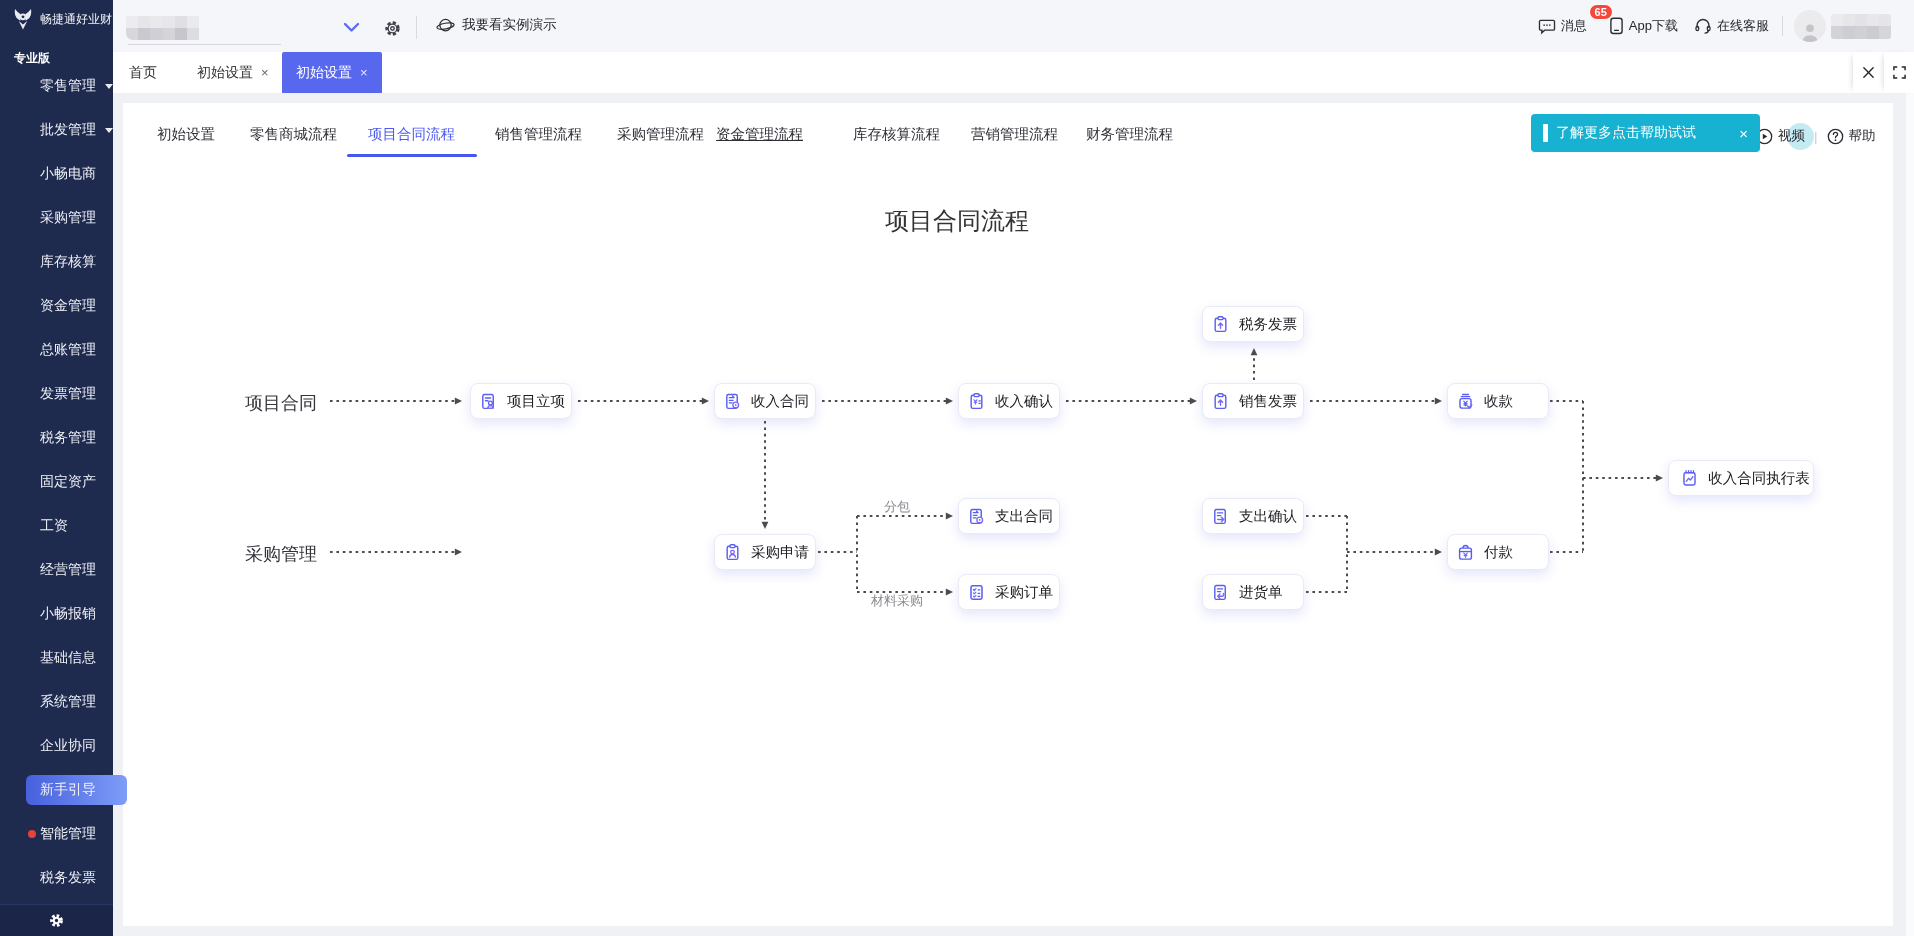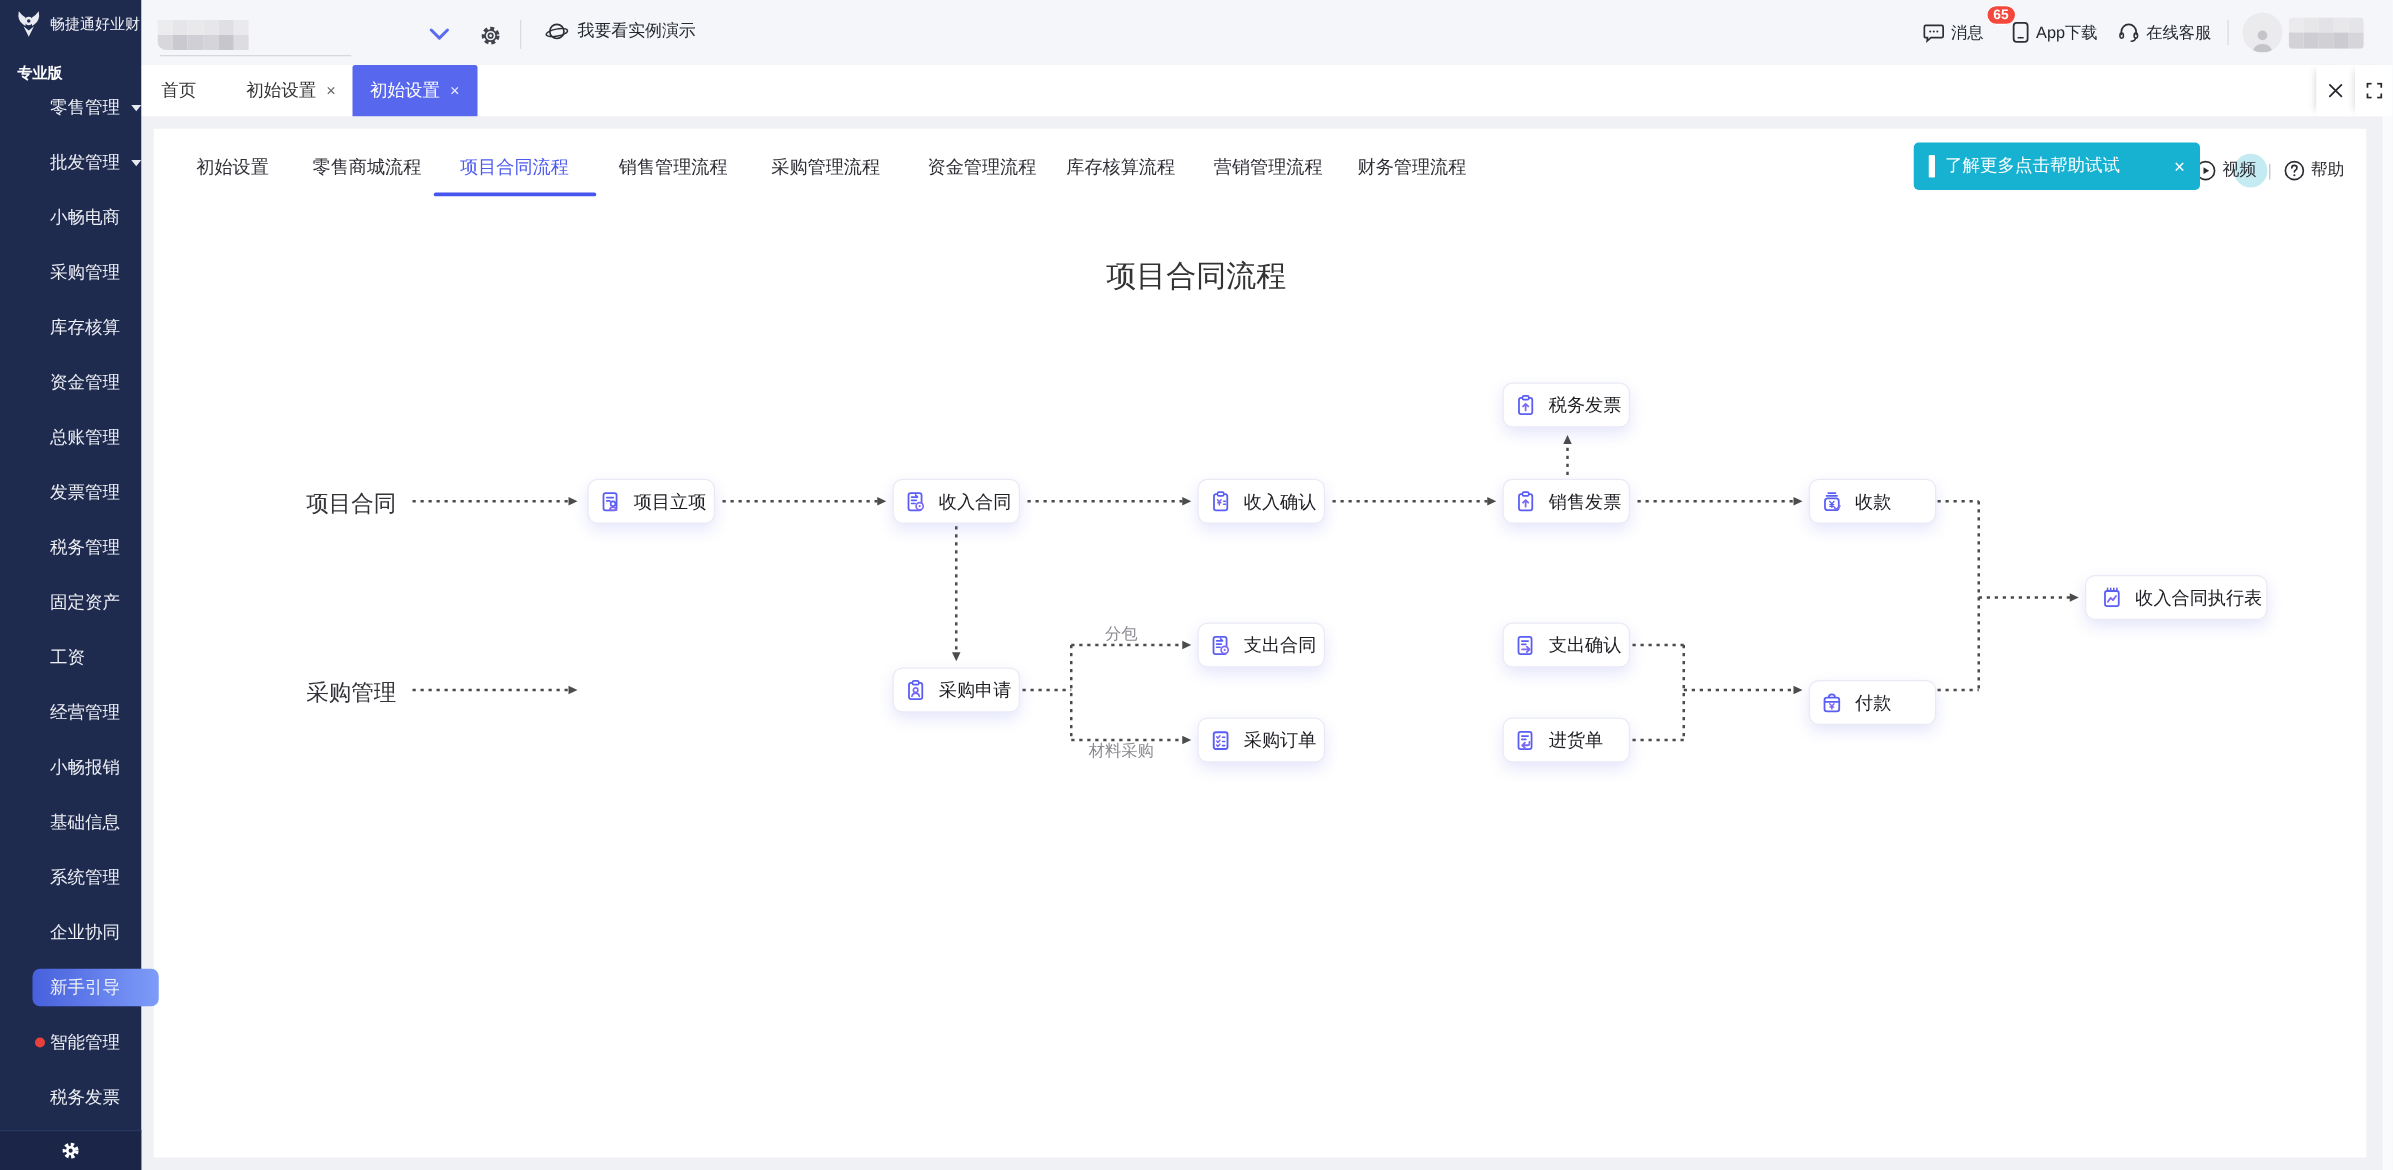--- a/index.html
+++ b/index.html
@@ -266,21 +266,21 @@
 <div class="rightbar"></div>
 
 <div class="layer">
   <div id="nav-holder">
       <div class="nav-item" style="left: 157px;">初始设置</div>
       <div class="nav-item" style="left: 250px;">零售商城流程</div>
       <div class="nav-item active" style="left: 368px;">项目合同流程</div>
       <div class="nav-underline" style="left: 347px; width: 130px;"></div>
       <div class="nav-item" style="left: 495px;">销售管理流程</div>
       <div class="nav-item" style="left: 617px;">采购管理流程</div>
-      <div class="nav-item" style="left: 742px;">资金管理流程</div>
+      <div class="nav-item" style="left: 716px; text-decoration: underline;">资金管理流程</div>
       <div class="nav-item" style="left: 853px;">库存核算流程</div>
       <div class="nav-item" style="left: 971px;">营销管理流程</div>
       <div class="nav-item" style="left: 1086px;">财务管理流程</div>
     </div>
 
   <div class="banner">
     <span class="bar"></span>
     <span>了解更多点击帮助试试</span>
     <span class="bx">×</span>
   </div>
@@ -457,21 +457,21 @@
       <div class="node" style="left: 1202px; top: 574px; width: 102px;">
         <span>
           <svg width="19" height="19" viewBox="0 0 20 20" style="display:block">
             <rect x="4" y="2.6" width="11" height="14.6" rx="1.8" fill="none" stroke="#5a5ef2" stroke-width="1.5"></rect>
             <path d="M6.8 6.2 h5.4 M6.8 9 h3.4" stroke="#5a5ef2" stroke-width="1.4" stroke-linecap="round"></path>
             <path d="M13.2 11 v1.6 q0 1.3-1.3 1.3 h-4 M9.4 11.6 l-2.3 2.3 2.3 2.3" stroke="#7b68f5" stroke-width="1.5" stroke-linecap="round" stroke-linejoin="round" fill="none"></path>
           </svg>
         </span>
         <span class="nlabel">进货单</span>
       </div>
-      <div class="node" style="left: 1447px; top: 534px; width: 102px; margin-top: 10px;">
+      <div class="node" style="left: 1447px; top: 534px; width: 102px;">
         <span>
           <svg width="19" height="19" viewBox="0 0 20 20" style="display:block">
             <rect x="3.8" y="5.4" width="12.4" height="11.6" rx="2" fill="none" stroke="#5a5ef2" stroke-width="1.5"></rect>
             <path d="M7.4 5.2 q0-2.6 2.6-2.6 t2.6 2.6" fill="none" stroke="#5a5ef2" stroke-width="1.5"></path>
             <path d="M3.8 9 h12.4" stroke="#5a5ef2" stroke-width="1.4"></path>
             <path d="M8.2 10.6 l1.8 2 1.8-2 M10 12.6 v2.4 M8.5 13.2 h3" stroke="#7b68f5" stroke-width="1.3" stroke-linecap="round" fill="none"></path>
           </svg>
         </span>
         <span class="nlabel">付款</span>
       </div>

